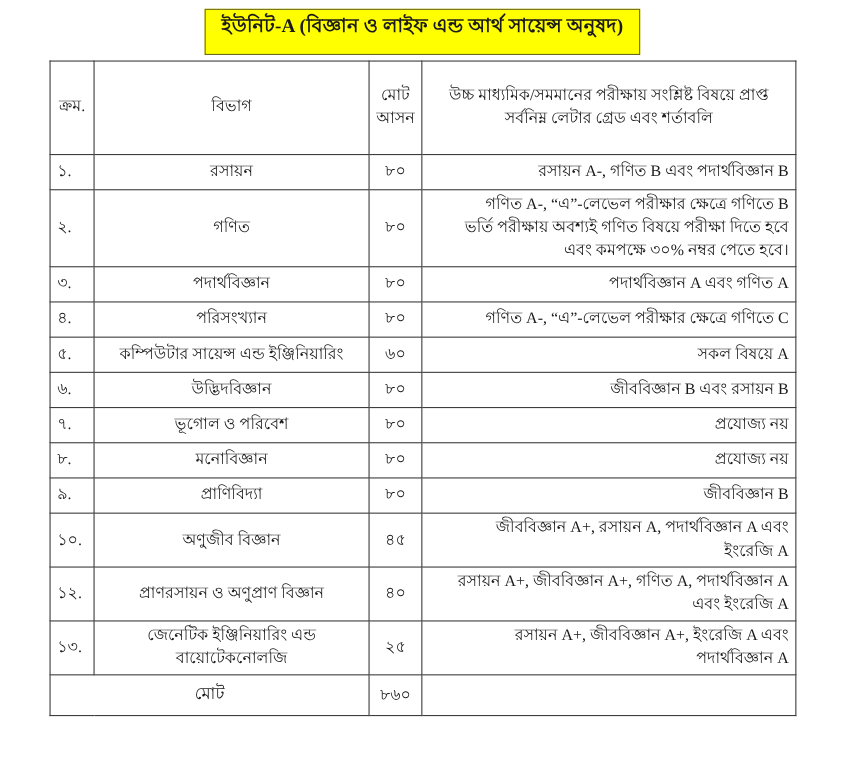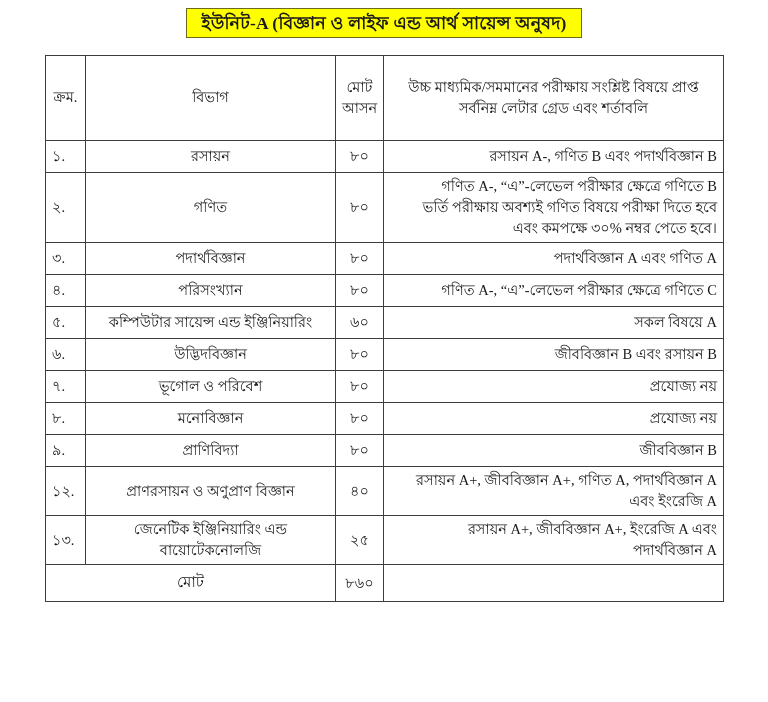--- a/index.html
+++ b/index.html
@@ -26,21 +26,21 @@
     position: absolute;
     left: 0;
     top: 8px;
     width: 768px;
     display: flex;
     justify-content: center;
   }
   .title-banner {
     background: #FFFF00;
     border: 1px solid #6b6b1e;
-    padding: 4px 14px 2px 14px;
+    padding: 4px 14px 14px 14px;
     font-size: 17.5px;
     font-weight: bold;
     line-height: 1.25;
     white-space: nowrap;
     letter-spacing: 0.2px;
   }
 
   
   .table-wrap {
     position: absolute;
@@ -202,20 +202,29 @@
           </tr>
           <tr class="r-norm">
             <td class="sl">৯.</td>
             <td class="dept">প্রাণিবিদ্যা</td>
             <td class="seat">৮০</td>
             <td class="cond">
               <span class="hdr-line">জীববিজ্ঞান B</span>
             </td>
           </tr>
           <tr class="r-mid">
+            <td class="sl">১০.</td>
+            <td class="dept">অণুজীব বিজ্ঞান</td>
+            <td class="seat">৪৫</td>
+            <td class="cond">
+              <span class="hdr-line">জীববিজ্ঞান A+, রসায়ন A, পদার্থবিজ্ঞান A এবং</span>
+              <span class="hdr-line">ইংরেজি A</span>
+            </td>
+          </tr>
+          <tr class="r-mid">
             <td class="sl">১২.</td>
             <td class="dept">প্রাণরসায়ন ও অণুপ্রাণ বিজ্ঞান</td>
             <td class="seat">৪০</td>
             <td class="cond">
               <span class="hdr-line">রসায়ন A+, জীববিজ্ঞান A+, গণিত A, পদার্থবিজ্ঞান A</span>
               <span class="hdr-line">এবং ইংরেজি A</span>
             </td>
           </tr>
           <tr class="r-mid">
             <td class="sl">১৩.</td>

